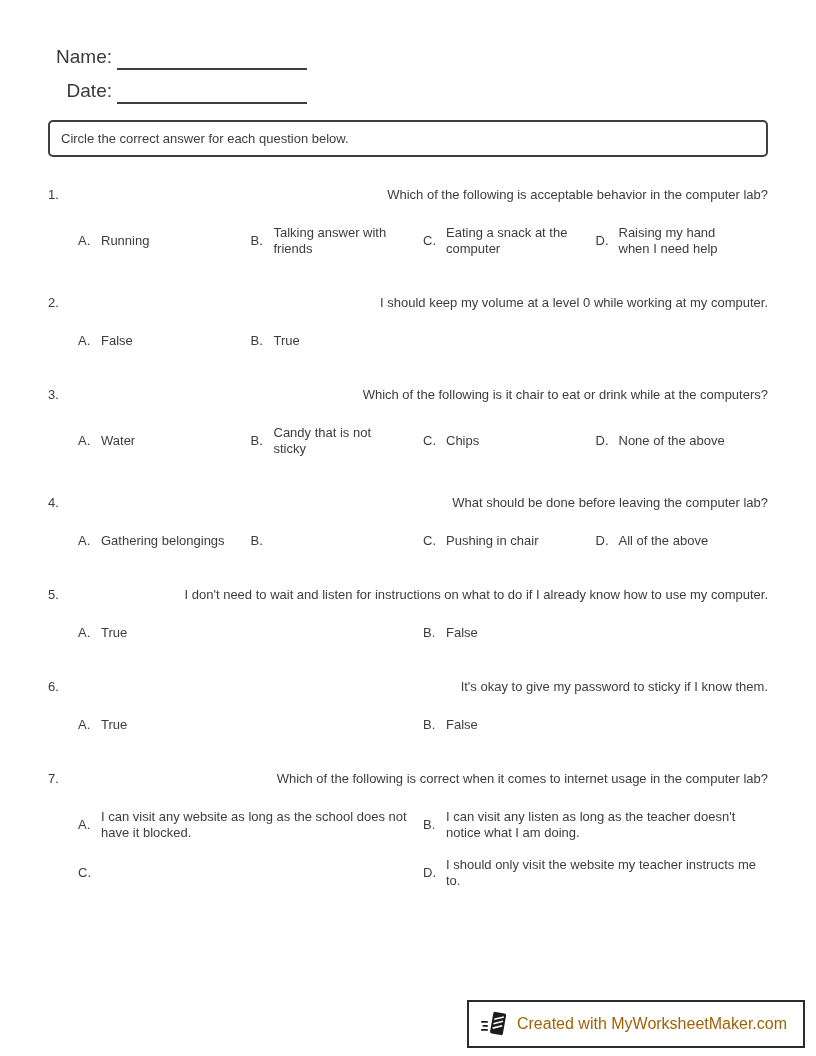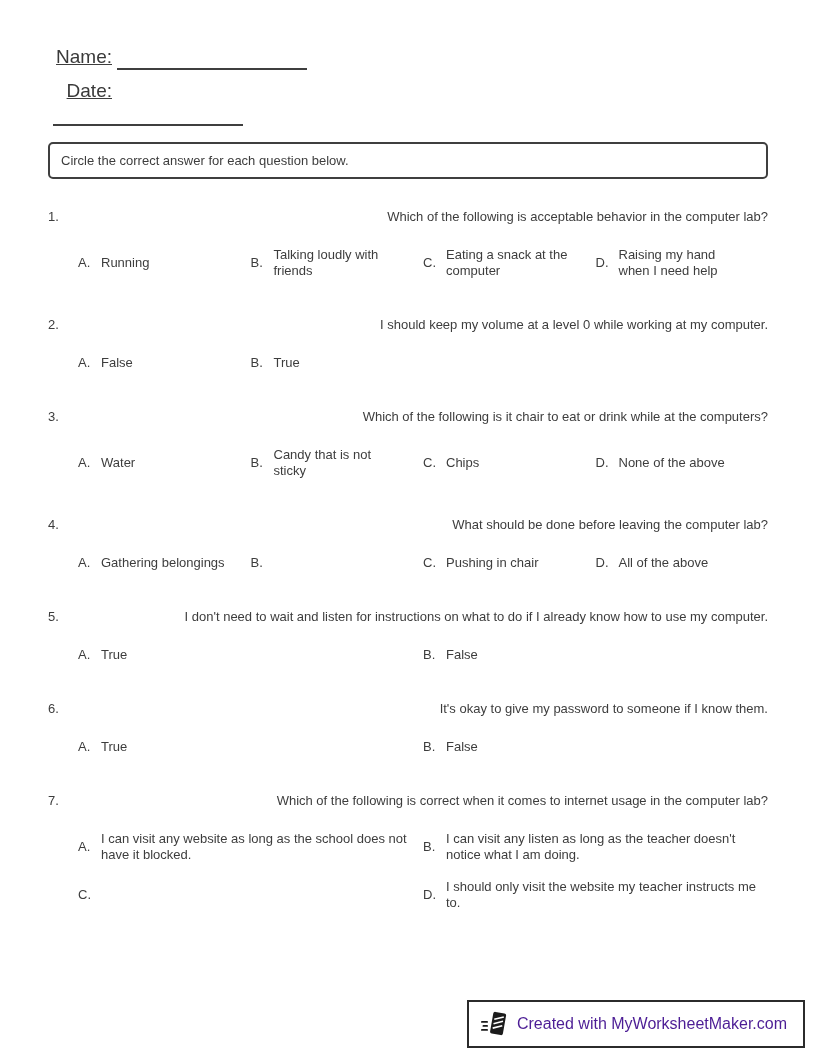--- a/index.html
+++ b/index.html
@@ -12,23 +12,23 @@
     overflow:hidden;
   }
   .content { padding:46px 48px 0 48px; }
 
   
   .header { display:flex; justify-content:space-between; align-items:flex-start; }
   .doc-title {
     font-size:26px; font-weight:400; letter-spacing:0.3px;
     margin:4px 0 0 0; color:#3a3a3a;
   }
-  .fields { display:flex; flex-direction:column;text-decoration:underline; }
+  .fields { display:flex; flex-direction:column; }
   .field-row { display:flex; }
-  .field-row + .field-row { margin-top:10px;flex-direction:column; }
+  .field-row + .field-row { margin-top:10px; }
   .field-label { font-size:19px; width:64px; text-align:right; color:#3a3a3a; }
   .write-line { width:190px; height:22px; border-bottom:2px solid #3f3f3f; margin-left:5px; }
 
   
   .instruction-box {
     margin-top:16px;
     border:2px solid #3f3f3f;
     border-radius:5px;
     padding:9px 11px;
     font-size:13px;
@@ -57,21 +57,21 @@
   .cols-2 .c-text { max-width:320px; }
 
   
   .credit-badge {
     position:absolute; right:11px; bottom:8px;
     height:44px;
     border:2px solid #2b2b2b;
     display:flex; align-items:center;
     padding:0 16px 0 12px;
     background:#ffffff;
-    color:#4c1d95;
+    color:#a16207;
     font-size:16px;
     text-decoration:none;
   }
   .credit-badge .logo { margin-right:9px; display:flex; align-items:center; }
 </style>
 </head>
 <body>
 
 <div class="content">
 
@@ -99,21 +99,21 @@
         <span class="q-num">1.</span>
         <span class="q-text">Which of the following is acceptable behavior in the computer lab?</span>
       </div>
       <div class="choices cols-4">
         <div class="choice">
           <span class="c-label">A.</span>
           <span class="c-text">Running</span>
         </div>
         <div class="choice">
           <span class="c-label">B.</span>
-          <span class="c-text">Talking loudly with friends</span>
+          <span class="c-text">Talking answer with friends</span>
         </div>
         <div class="choice">
           <span class="c-label">C.</span>
           <span class="c-text">Eating a snack at the computer</span>
         </div>
         <div class="choice">
           <span class="c-label">D.</span>
           <span class="c-text">Raising my hand when I need help</span>
         </div>
       </div>
@@ -198,21 +198,21 @@
         <div class="choice">
           <span class="c-label">B.</span>
           <span class="c-text">False</span>
         </div>
       </div>
     </section>
 
     <section class="question">
       <div class="q-row">
         <span class="q-num">6.</span>
-        <span class="q-text">It's okay to give my password to someone if I know them.</span>
+        <span class="q-text">It's okay to give my password to sticky if I know them.</span>
       </div>
       <div class="choices cols-2">
         <div class="choice">
           <span class="c-label">A.</span>
           <span class="c-text">True</span>
         </div>
         <div class="choice">
           <span class="c-label">B.</span>
           <span class="c-text">False</span>
         </div>

